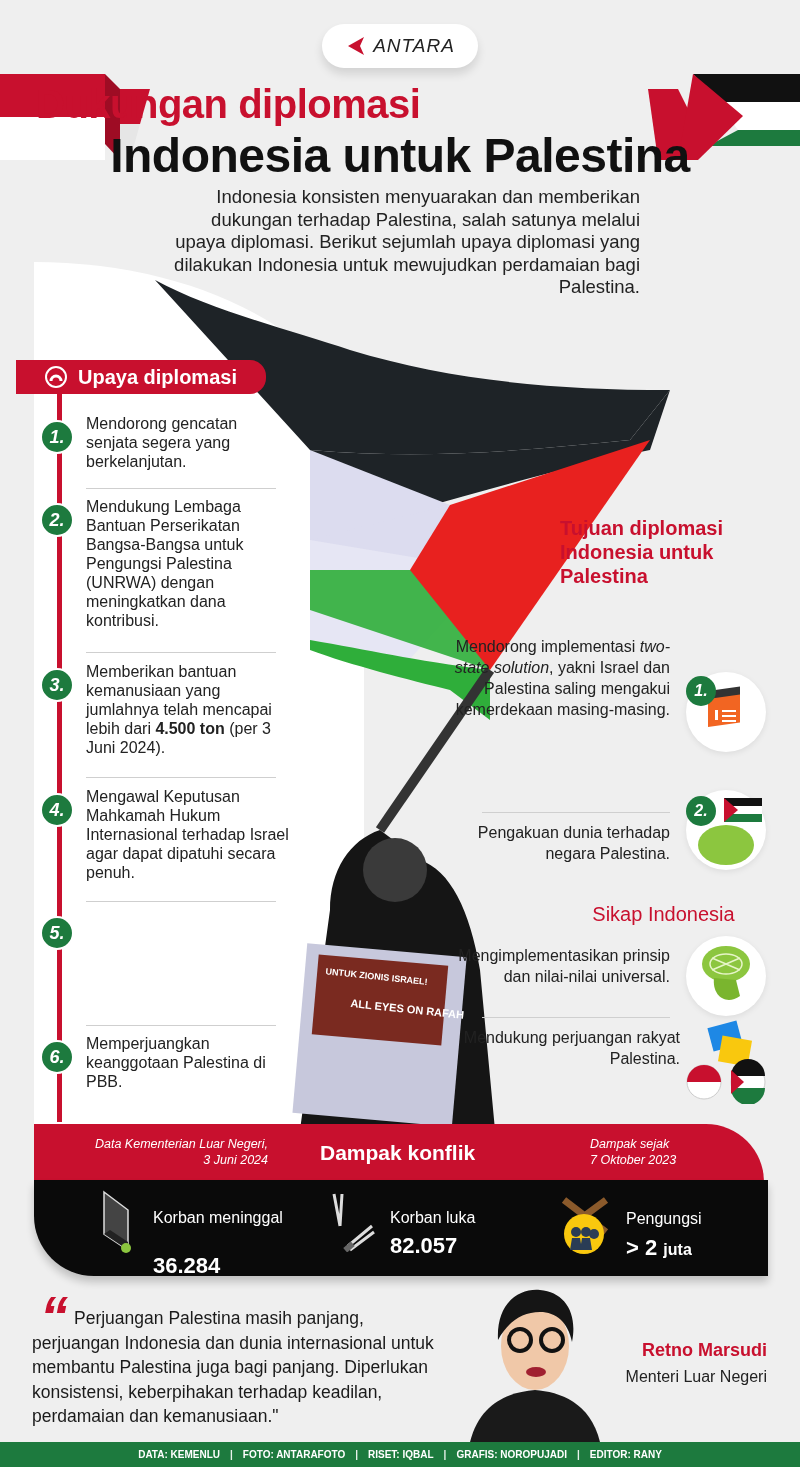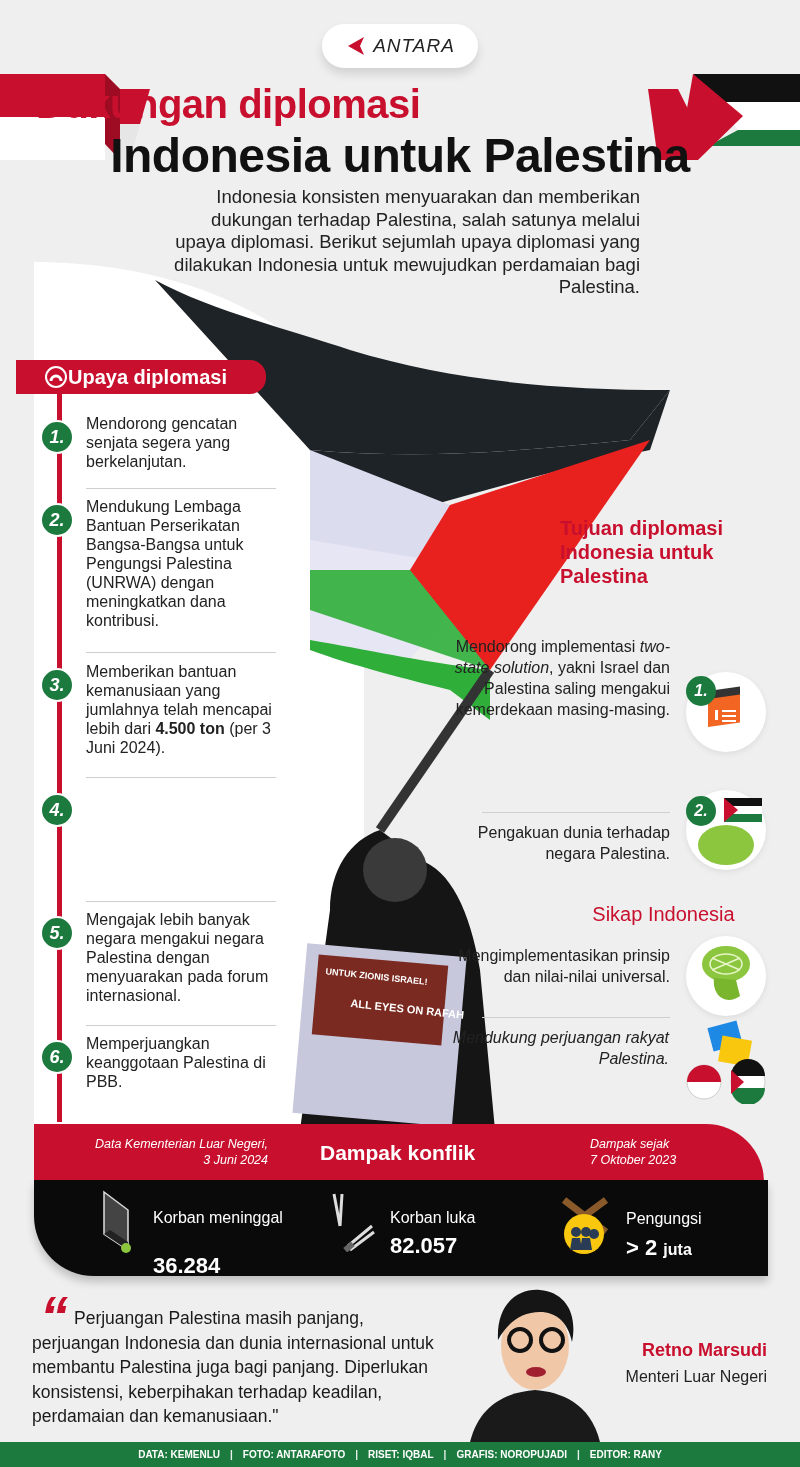--- a/index.html
+++ b/index.html
@@ -14,21 +14,21 @@
   .flag-id { left: 0; top: 74px; width: 150px; height: 86px; }
   .flag-ps { left: 648px; top: 74px; width: 152px; height: 86px; }
 
   .title-1 { left: 0; width: 684px; top: 82px; text-align: left; font-size: 40px; font-weight: bold; color: #c8102e; letter-spacing: -0.5px; margin-left: 36px; }
   .title-2 { left: 0; width: 800px; top: 128px; text-align: center; font-size: 48px; font-weight: bold; color: #111; letter-spacing: -0.5px; }
 
   .intro { left: 160px; width: 480px; top: 186px; text-align: right; font-size: 18.5px; line-height: 22.5px; color: #222; }
 
   
   .left-panel { left: 34px; top: 262px; width: 330px; height: 880px; background: #fff; border-top-right-radius: 330px 200px; }
-  .section-badge { left: 16px; top: 360px; width: 250px; height: 34px; background: #c8102e; border-radius: 0 16px 16px 0; display: flex; align-items: center; padding-left: 28px; }
+  .section-badge { left: 16px; top: 360px; width: 250px; height: 34px; background: #c8102e; border-radius: 0 16px 16px 0; display: flex; align-items: center; padding-left: 28px; gap: 10px; }
   .section-badge .label { color: #fff; font-size: 20px; font-weight: bold; }
   .timeline { left: 57px; top: 392px; width: 5px; height: 730px; background: #c8102e; }
 
   .step { left: 40px; width: 250px; display: flex; gap: 12px; }
   .step .num { flex: 0 0 34px; height: 34px; border-radius: 50%; background: #1d7a3e; color: #fff; font-weight: bold; font-style: italic; font-size: 18px; display: flex; align-items: center; justify-content: center; margin-top: 6px; border: 2px solid #fff; }
   .step .txt { font-size: 16px; line-height: 19px; color: #222; }
   .divider { left: 86px; width: 190px; height: 1px; background: #cfcfcf; }
 
   
   .photo { left: 150px; top: 270px; width: 540px; height: 860px; }
@@ -132,26 +132,26 @@
 <div class="abs divider" style="top:652px"></div>
 
 <div class="abs step" style="top:662px">
   <div class="num">3.</div>
   <div class="txt"><span>Memberikan bantuan kemanusiaan yang jumlahnya telah mencapai lebih dari </span><b>4.500 ton</b><span> (per 3 Juni 2024).</span></div>
 </div>
 <div class="abs divider" style="top:777px"></div>
 
 <div class="abs step" style="top:787px">
   <div class="num">4.</div>
+  <div class="txt">Mengawal Keputusan Mahkamah Hukum Internasional terhadap Israel agar dapat dipatuhi secara penuh.</div>
 </div>
 <div class="abs divider" style="top:901px"></div>
 
 <div class="abs step" style="top:910px">
   <div class="num">5.</div>
-  <div class="txt">Mengajak lebih banyak negara mengakui negara Palestina dengan menyuarakan pada forum internasional.</div>
 </div>
 <div class="abs divider" style="top:1025px"></div>
 
 <div class="abs step" style="top:1034px">
   <div class="num">6.</div>
   <div class="txt">Memperjuangkan keanggotaan Palestina di PBB.</div>
 </div>
 
 <div class="abs rt-title">Tujuan diplomasi Indonesia untuk Palestina</div>
 
@@ -185,21 +185,21 @@
 <div class="abs rt-item" style="left:450px; top:945px;">Mengimplementasikan prinsip dan nilai-nilai universal.</div>
 <div class="abs rt-icon" style="left:686px; top:936px;">
   <svg width="80" height="80" viewBox="0 0 80 80">
     <ellipse cx="40" cy="28" rx="24" ry="18" fill="#8cc63f"></ellipse>
     <ellipse cx="40" cy="28" rx="16" ry="10" fill="none" stroke="#e6f5c8" stroke-width="1.5"></ellipse>
     <path d="M26 22 L54 34 M26 34 L54 22" stroke="#e6f5c8" stroke-width="1.5"></path>
     <path d="M28 42 C 26 60, 40 70, 54 60 L 50 44 Z" fill="#7ab52e"></path>
   </svg>
 </div>
 <div class="abs rt-div" style="left:482px; top:1017px; width:188px;"></div>
-<div class="abs rt-item" style="left:449px; top:1027px;font-style:italic;">Mendukung perjuangan rakyat Palestina.</div>
+<div class="abs rt-item" style="left:460px; top:1027px;">Mendukung perjuangan rakyat Palestina.</div>
 <div class="abs" style="left:686px; top:1020px; width:84px; height:84px;">
   <svg width="84" height="84" viewBox="0 0 84 84">
     <rect x="24" y="4" width="30" height="24" fill="#1e88e5" transform="rotate(-15 39 16)"></rect>
     <rect x="34" y="18" width="30" height="26" fill="#f9c80e" transform="rotate(10 49 31)"></rect>
     <circle cx="18" cy="62" r="17" fill="#fff" stroke="#ccc"></circle>
     <path d="M1 62 A17 17 0 0 1 35 62 Z" fill="#c8102e"></path>
     <circle cx="62" cy="62" r="17" fill="#fff" stroke="#ccc"></circle>
     <path d="M45 56 L79 56 A17 17 0 0 0 45 56 Z" fill="#111"></path>
     <path d="M45 68 L79 68 A17 17 0 0 1 45 68 Z" fill="#1d7a3e"></path>
     <polygon points="45,50 58,62 45,74" fill="#c8102e"></polygon>

